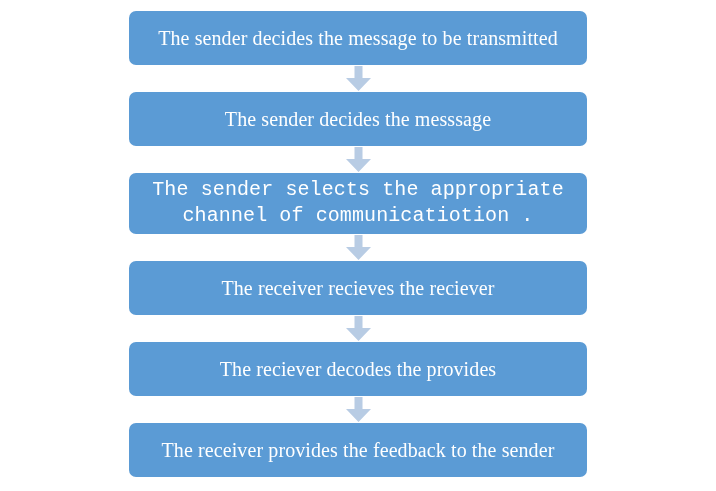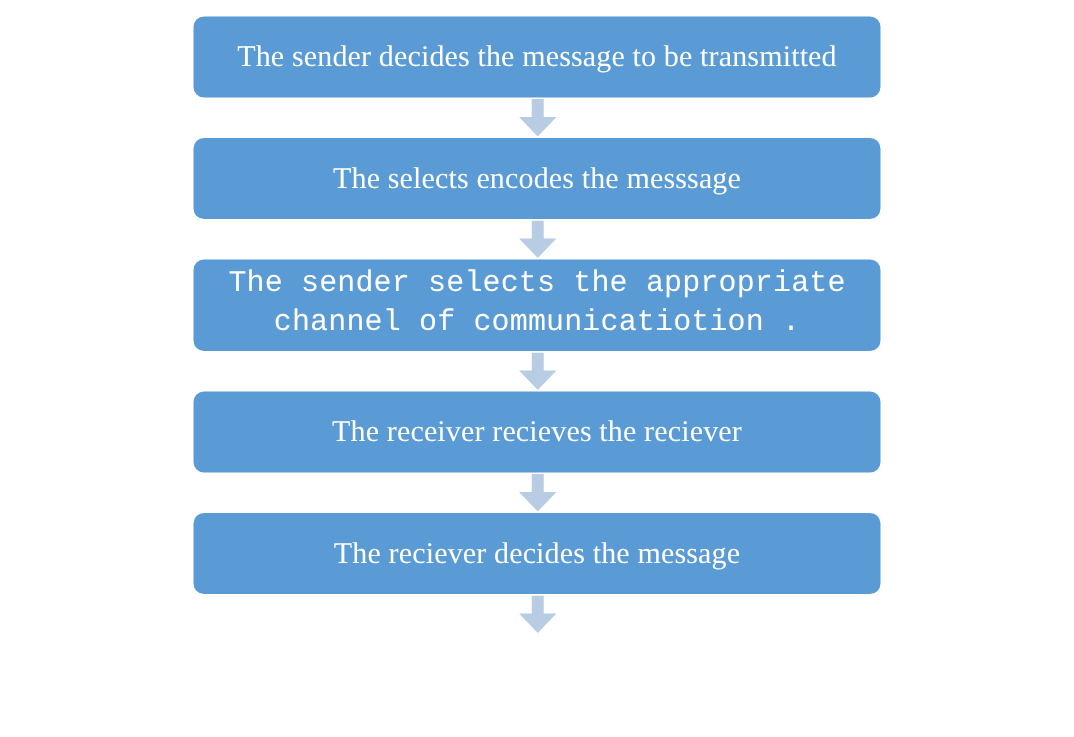--- a/index.html
+++ b/index.html
@@ -74,21 +74,21 @@
     <span>The sender decides the message to be transmitted</span>
   </div>
 
   <div class="connector">
     <svg class="arrow-down" viewBox="0 0 27 25">
       <polygon class="arrow-shape" points="9.5,0 17.5,0 17.5,12 26,12 13.5,25 1,12 9.5,12"></polygon>
     </svg>
   </div>
 
   <div class="step-box">
-    <span>The selects encodes the messsage</span>
+    <span>The sender decides the messsage</span>
   </div>
 
   <div class="connector">
     <svg class="arrow-down" viewBox="0 0 27 25">
       <polygon class="arrow-shape" points="9.5,0 17.5,0 17.5,12 26,12 13.5,25 1,12 9.5,12"></polygon>
     </svg>
   </div>
 
   <div class="step-box two-line">
     <span>The sender selects the appropriate channel of communicatiotion .</span>
@@ -104,23 +104,26 @@
     <span>The receiver recieves the reciever</span>
   </div>
 
   <div class="connector">
     <svg class="arrow-down" viewBox="0 0 27 25">
       <polygon class="arrow-shape" points="9.5,0 17.5,0 17.5,12 26,12 13.5,25 1,12 9.5,12"></polygon>
     </svg>
   </div>
 
   <div class="step-box">
-    <span>The reciever decides the message</span>
+    <span>The reciever decodes the provides</span>
   </div>
 
   <div class="connector">
     <svg class="arrow-down" viewBox="0 0 27 25">
       <polygon class="arrow-shape" points="9.5,0 17.5,0 17.5,12 26,12 13.5,25 1,12 9.5,12"></polygon>
     </svg>
   </div>
 
+  <div class="step-box">
+    <span>The receiver provides the feedback to the sender</span>
+  </div>
 
 </div>
 
 </body></html>

